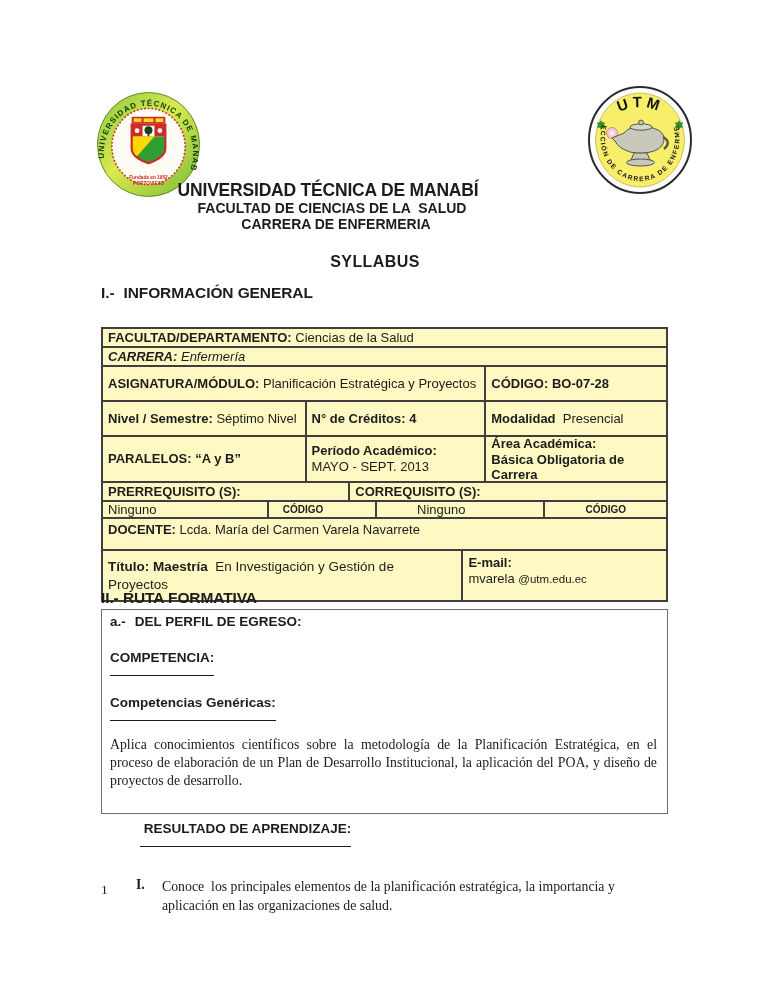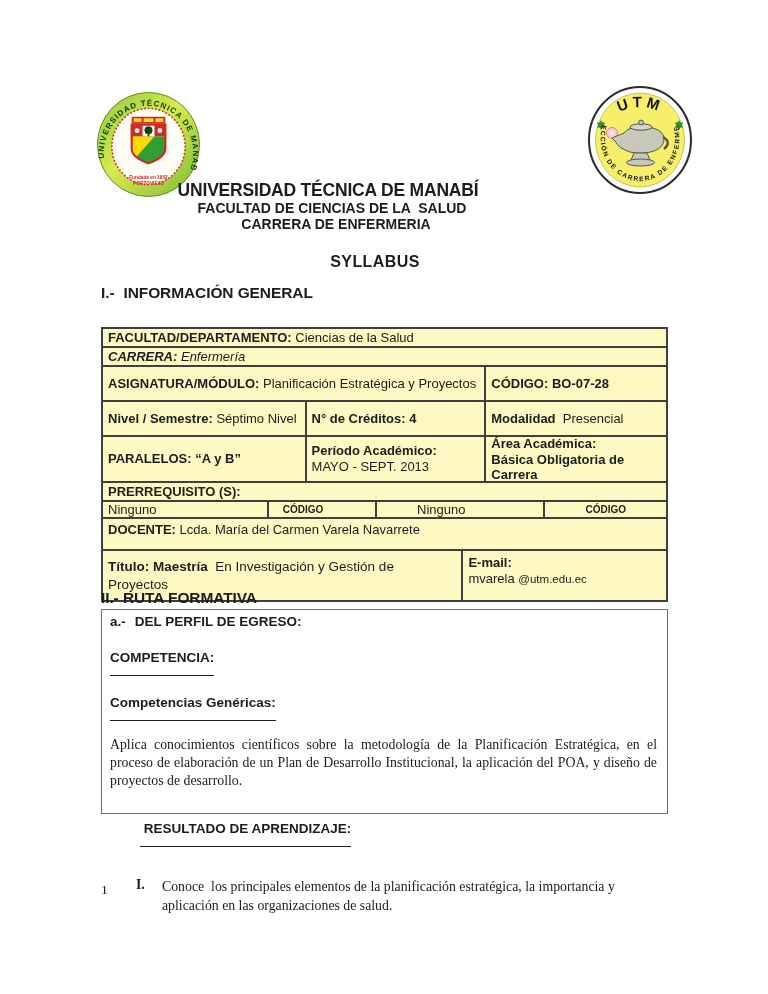--- a/index.html
+++ b/index.html
@@ -164,20 +164,23 @@
       </div>
       <div class="td lh15" style="width:183px;padding-top:2px;">
         <div class="b">Área Académica:</div>
         <div><span class="b">Básica</span> <span style="font-weight:600;">Obligatoria de Carrera</span></div>
       </div>
     </div>
     <div class="tr" style="height:19px;">
       <div class="td b" style="width:247px;">
           <div>PRERREQUISITO (S):</div>
         </div>
+      <div class="td b" style="width:320px;">
+          <div>CORREQUISITO (S):</div>
+        </div>
     </div>
     <div class="tr" style="height:17px;gap:38px;">
       <div class="td" style="width:160px;">
           <div>Ninguno</div>
         </div>
       <div class="td small-code" style="width:87px;">
           <div>CÓDIGO</div>
         </div>
       <div class="td" style="width:165px;">
           <div class="ctrtext">Ninguno</div>

